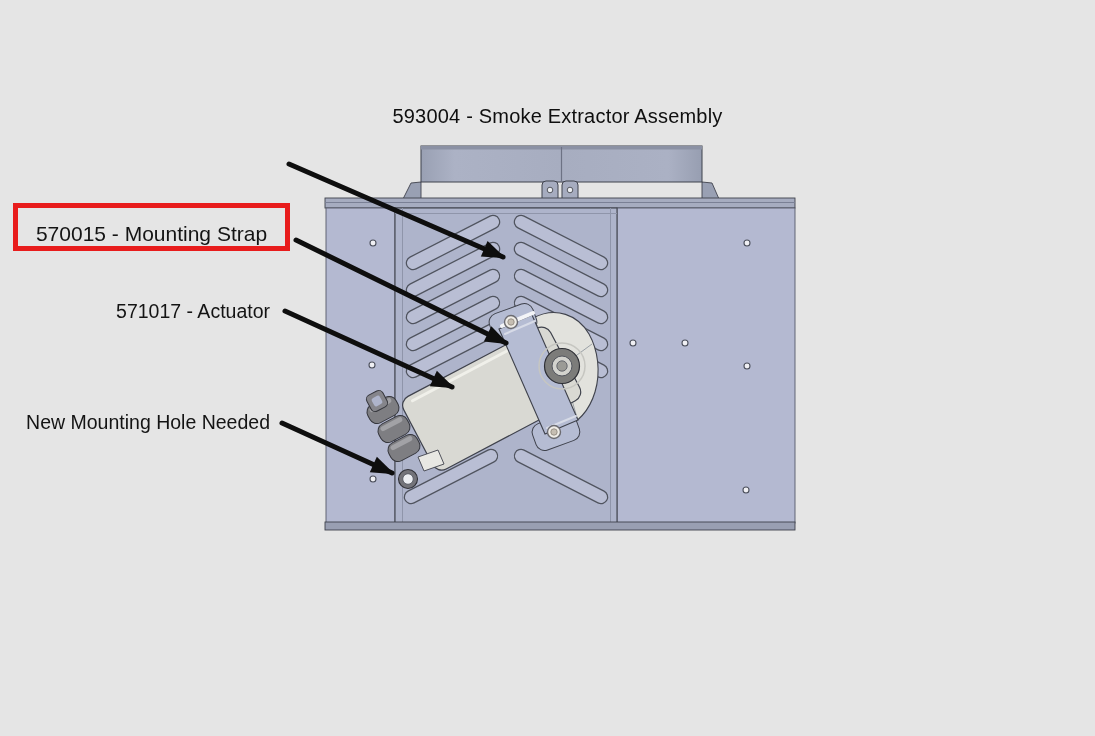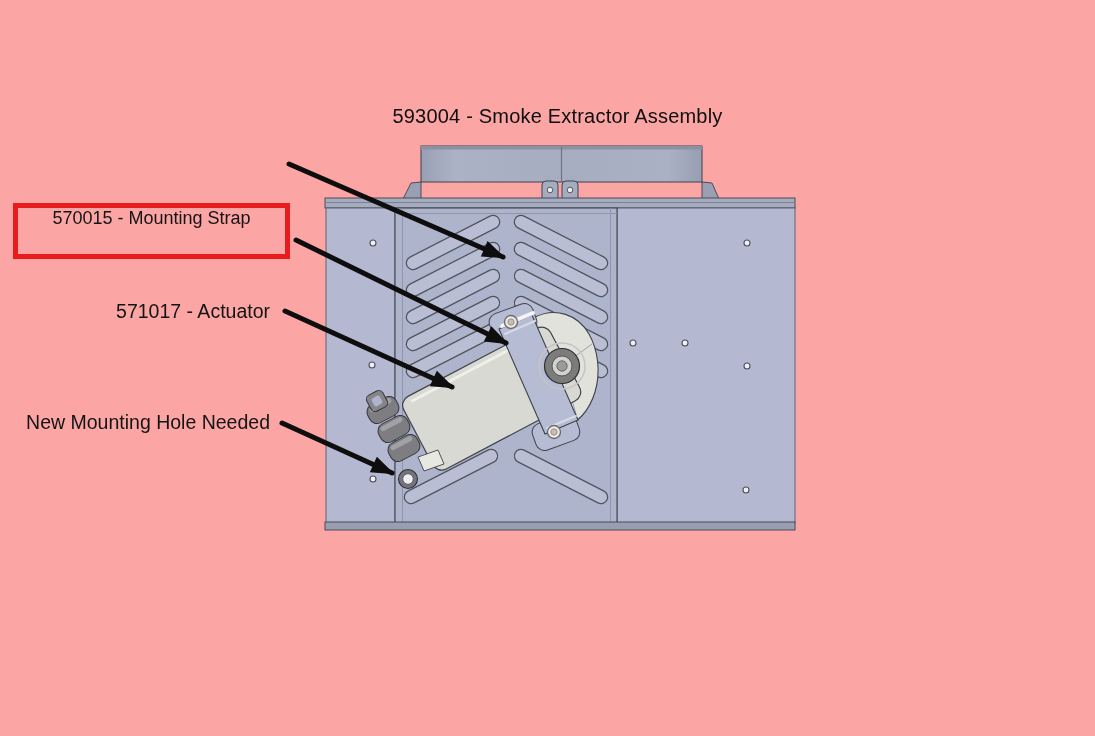--- a/index.html
+++ b/index.html
@@ -1,36 +1,36 @@
 <!DOCTYPE html>
 <html><head>
 <meta charset="utf-8">
 <style>
   html,body{margin:0;padding:0;background:#ffffff;}
   #stage{
-    position:relative;width:1095px;height:736px;background:#fca5a5;overflow:hidden;
+    position:relative;width:1095px;height:736px;background:#e5e5e5;overflow:hidden;
     font-family:"Liberation Sans", sans-serif;color:#121212;
   }
   #drawing{position:absolute;left:0;top:0;}
   .diagram-title{
     position:absolute;left:20px;top:105px;width:1075px;text-align:center;
     font-size:20px;font-weight:500;letter-spacing:.2px;color:#0f0f0f;
   }
   .callout{
     position:absolute;left:0;width:270px;text-align:right;
     font-size:19.5px;color:#141414;white-space:nowrap;
   }
   .callout.bracket{top:154px;}
   .callout.actuator{top:300px;}
   .callout.hole{top:411px;left:-262px;width:532px;}
   .highlight-box{
-    position:absolute;left:13px;top:203px;width:277px;height:56px;
+    position:absolute;left:13px;top:203px;width:277px;height:48px;
     box-sizing:border-box;border:5px solid #e81c1c;
-    display:flex;align-items:flex-start;justify-content:center;
-    font-size:18px;color:#141414;white-space:nowrap;background:transparent;
+    display:flex;align-items:flex-end;justify-content:center;
+    font-size:21px;color:#141414;white-space:nowrap;background:transparent;
   }
 </style>
 </head>
 <body>
 
 <div id="stage">
 
   <svg id="drawing" width="1095" height="736" viewBox="0 0 1095 736" xmlns="http://www.w3.org/2000/svg">
     <defs>
       <marker id="ah" markerUnits="userSpaceOnUse" markerWidth="26" markerHeight="20" refX="21" refY="9" orient="auto">

